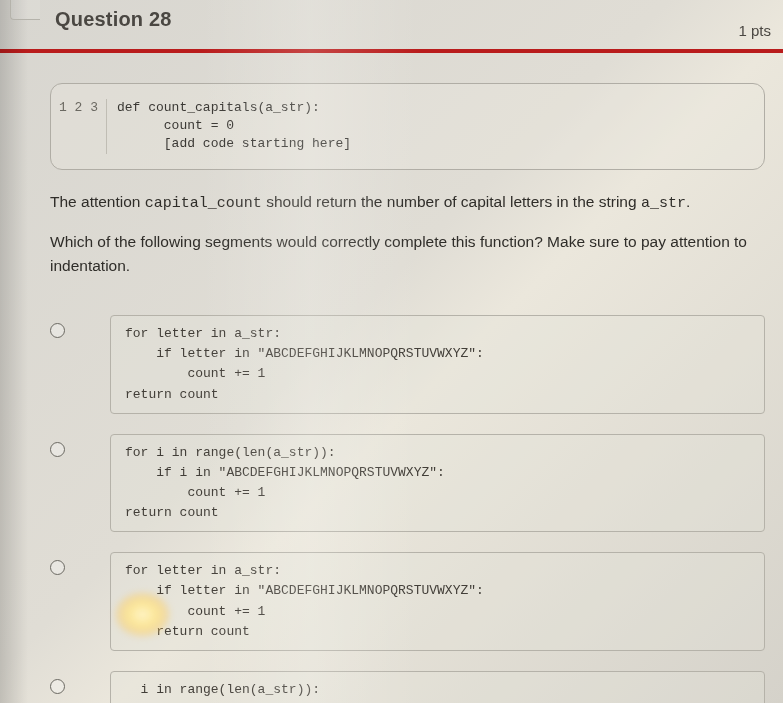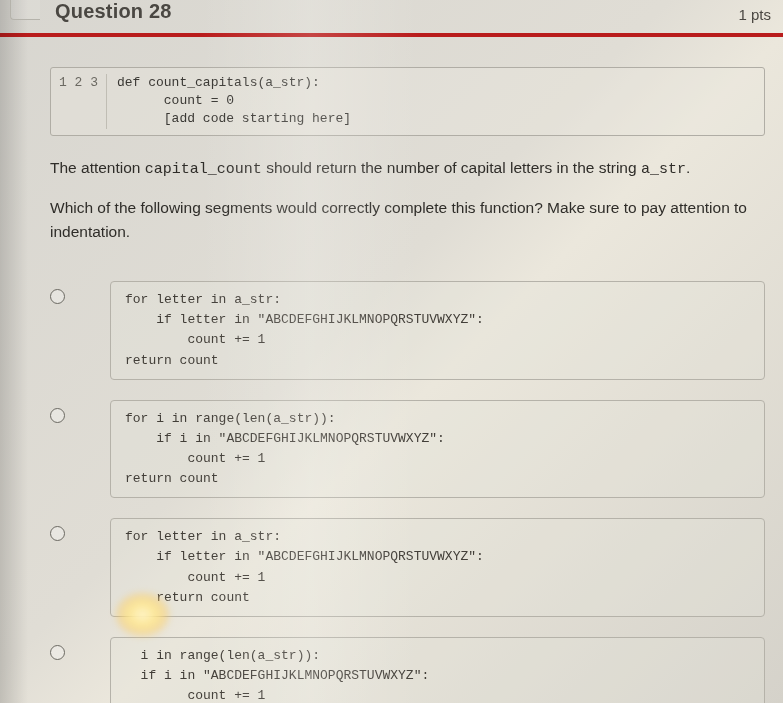--- a/index.html
+++ b/index.html
@@ -44,30 +44,30 @@
     }
     .question-title {
       font-size: 20px;
       font-weight: 600;
       color: #4a4742;
       letter-spacing: 0.2px;
     }
     .points {
       font-size: 15px;
       color: #4a4742;
-      padding-top: 6px;
+      padding-top: 22px;
     }
     .content {
       padding: 30px 18px 10px 50px;
     }
     .code-block {
       border: 1px solid #b0ada5;
-      border-radius: 3px;
+      border-radius: 12px;
       background: rgba(235,232,224,0.35);
-      padding: 6px 8px;
+      padding: 15px 8px;
       margin-bottom: 20px;
       font-family: "Courier New", Courier, monospace;
       font-size: 13px;
       color: #3a3834;
       line-height: 1.4;
       display: flex;
     }
     .line-numbers {
       color: #6b6962;
       padding-right: 8px;

